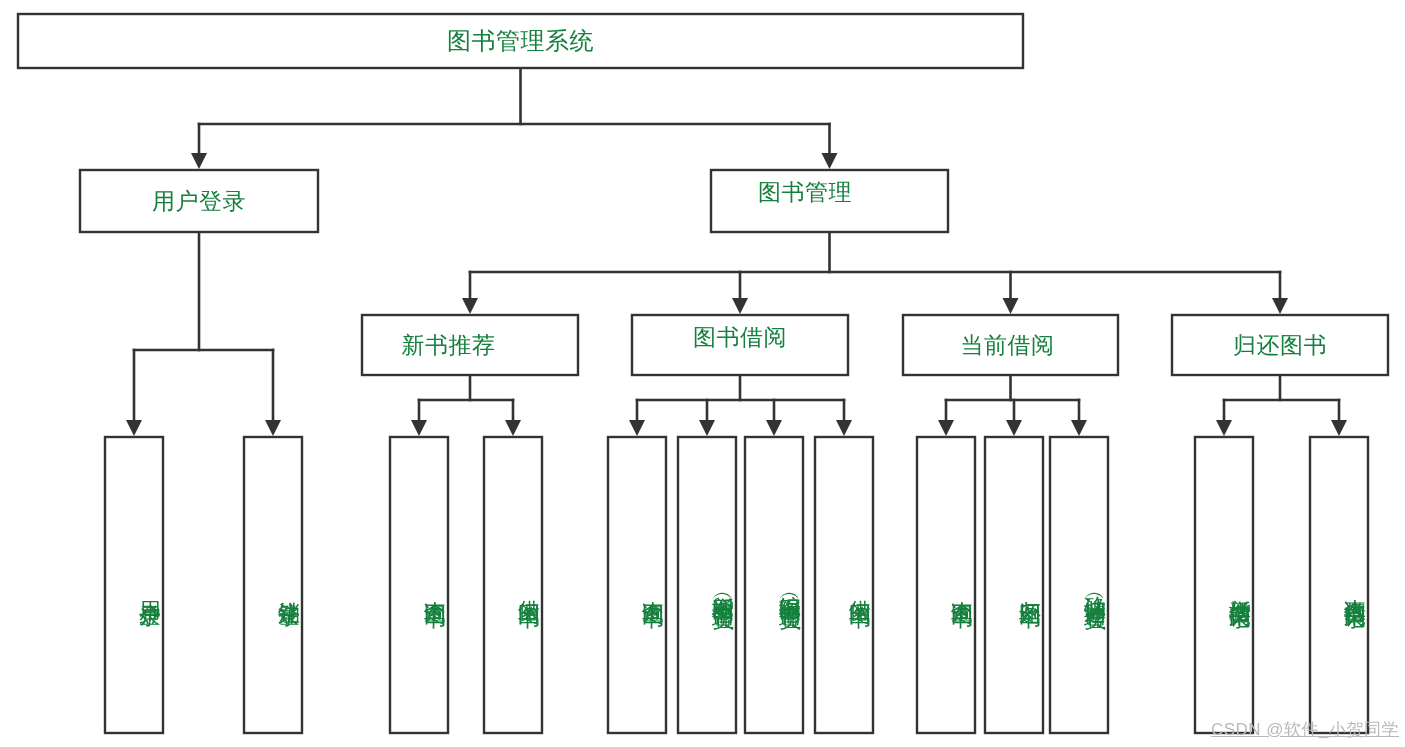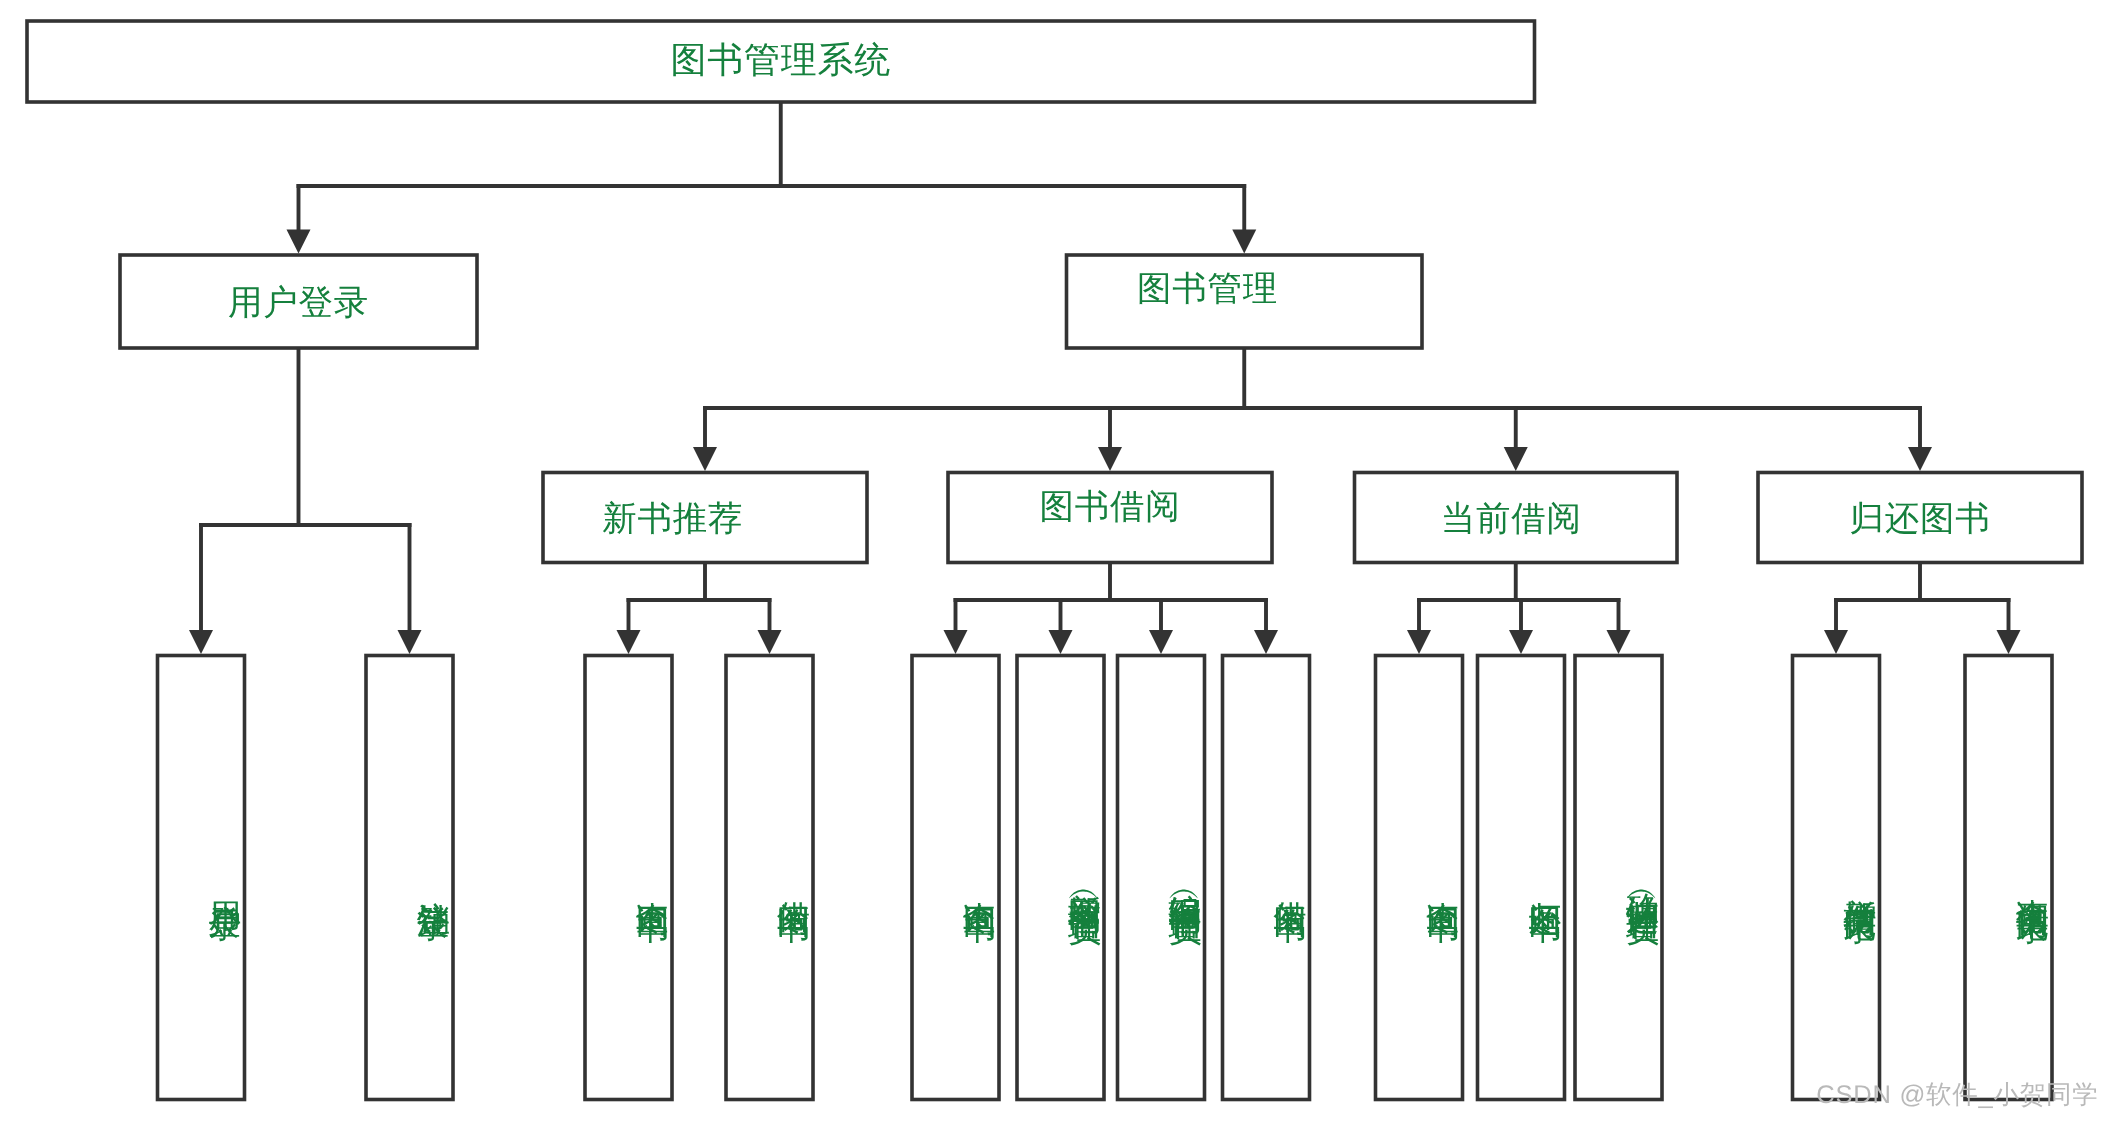--- a/index.html
+++ b/index.html
@@ -71,20 +71,21 @@
   }
   #watermark {
     position: absolute;
     right: 6px;
     bottom: 6px;
     font-size: 17px;
     color: #b9b9b9;
     font-family: "Liberation Sans", "DejaVu Sans", sans-serif;
     white-space: nowrap;
     letter-spacing: 0.5px;
+    text-decoration: underline;
   }
 </style>
 </head>
 <body>
 
 <div id="diagram-root">
 
   <svg class="canvas" viewBox="0 0 1405 747">
     <g id="edge-layer">
         <path class="connector" d="M 520.5 68 L 520.5 124"></path>

